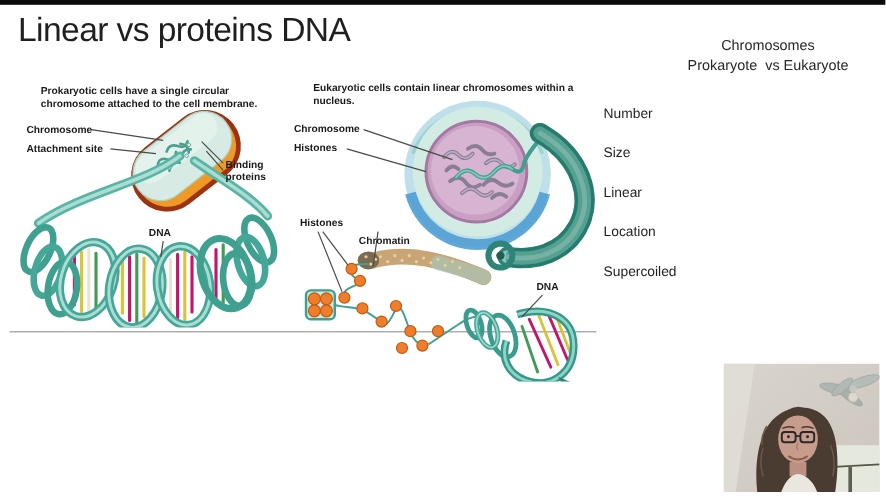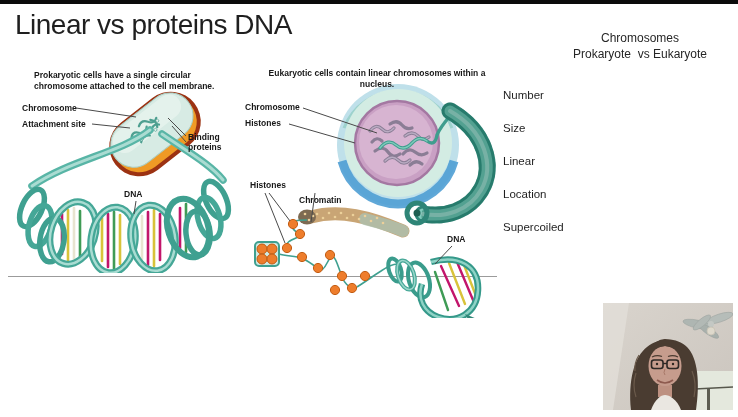--- a/index.html
+++ b/index.html
@@ -24,21 +24,21 @@
   .cmp-item:nth-of-type(5){top:221px;}
   .separator{position:absolute;left:8px;top:276px;width:489px;height:1px;background:#9b9b9b;z-index:1;}
   .figure{position:absolute;z-index:2;}
   .fig-prok{left:10px;top:68px;width:235px;height:205px;}
   .fig-euk{left:245px;top:66px;width:260px;height:252px;}
   .fig-svg{position:absolute;left:0;top:0;}
   .fig-caption{
     position:absolute;font-size:8.5px;font-weight:bold;line-height:11px;color:#181818;
   }
   .cap-prok{left:24px;top:2px;width:196px;}
-  .cap-euk{left:16px;top:2px;width:232px;text-align:center;}
+  .cap-euk{left:16px;top:2px;width:232px;}
   .fig-label{
     position:absolute;font-size:8.5px;font-weight:bold;color:#181818;white-space:nowrap;
   }
   .lbl-wrap{white-space:normal;width:50px;line-height:10px;}
   .webcam{position:absolute;left:603px;top:303px;width:130px;height:107px;z-index:3;}
 </style>
 </head>
 <body>
 
 <div class="letterbox"></div>

